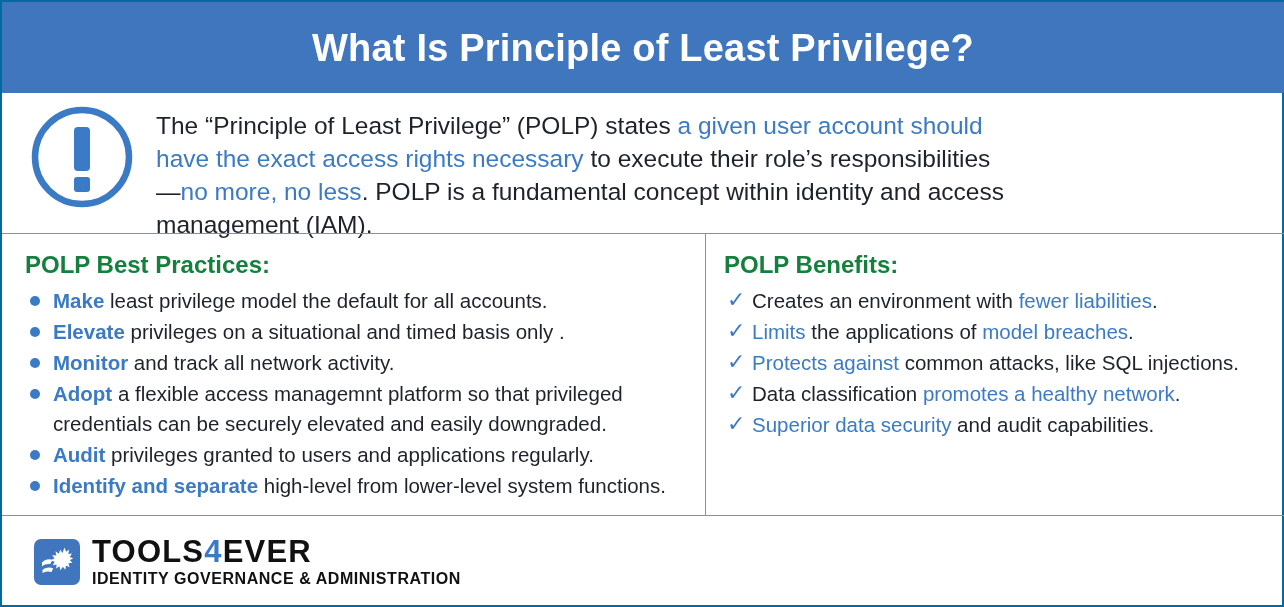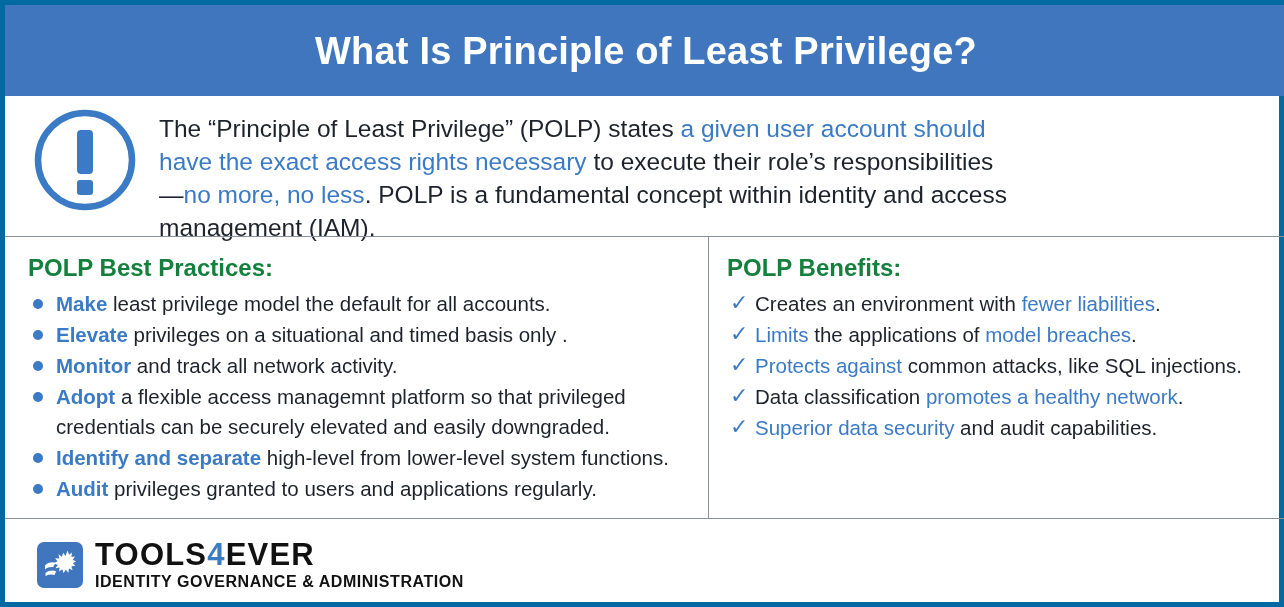--- a/index.html
+++ b/index.html
@@ -6,21 +6,21 @@
   body{
     width:1284px;height:607px;
     font-family:"Liberation Sans", sans-serif;
     -webkit-font-smoothing:antialiased;
     overflow:hidden;
   }
   .page{
     position:relative;
     width:1284px;height:607px;
     box-sizing:border-box;
-    border:5px solid #0369a1;
+    border:2px solid #0369a1;
     background:#ffffff;
   }
 
   
   .header{
     position:absolute;left:0;top:0;
     width:1282px;height:91px;
     background:#3f76bd;
     display:flex;align-items:center;justify-content:center;
   }
@@ -162,25 +162,25 @@
       <li>
         <span class="dot"></span>
         <span class="lead">Monitor</span><span> and track all network activity.</span>
       </li>
       <li>
         <span class="dot"></span>
         <span class="lead">Adopt</span><span> a flexible access managemnt platform so that privileged credentials can be securely elevated and easily downgraded.</span>
       </li>
       <li>
         <span class="dot"></span>
+        <span class="lead">Audit</span><span> privileges granted to users and applications regularly.</span>
+      </li>
+      <li>
+        <span class="dot"></span>
         <span class="lead">Identify and separate</span><span> high-level from lower-level system functions.</span>
-      </li>
-      <li>
-        <span class="dot"></span>
-        <span class="lead">Audit</span><span> privileges granted to users and applications regularly.</span>
       </li>
     </ul>
   </div>
 
   <div class="col col-right">
     <h2 class="col-title">POLP Benefits:</h2>
     <ul class="list chk">
       <li>
         <span class="tick">✓</span>
         <span>Creates an environment with </span><span class="hl">fewer liabilities</span><span>.</span>

